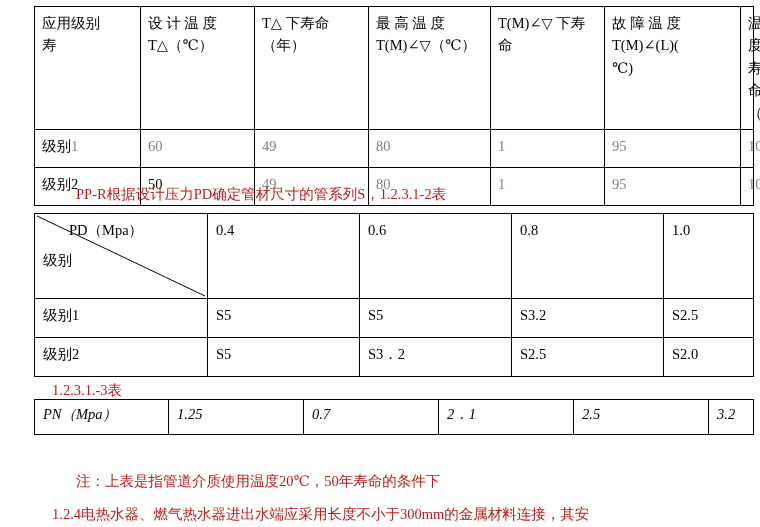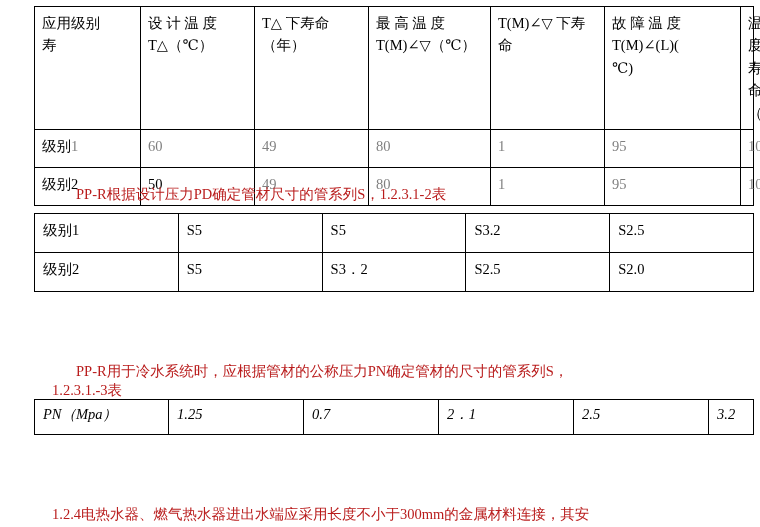--- a/index.html
+++ b/index.html
@@ -178,48 +178,63 @@
       <td class="gray">95</td>
       <td class="gray">100</td>
     </tr>
   </tbody>
     </table>
 
   <div class="para" style="left:76px; top:183px;">PP-R根据设计压力PD确定管材尺寸的管系列S，1.2.3.1-2表</div>
 
   <table class="t2">
     <tbody>
+        <tr>
+      <td class="corner" style="width:172px">
+        <div class="corner-inner">
+          <svg width="172" height="84" viewBox="0 0 172 84">
+            <line x1="2" y1="2" x2="170" y2="82" stroke="#000000" stroke-width="1"></line>
+          </svg>
+          <span class="pd">PD（Mpa）</span>
+          <span class="lv">级别</span>
+        </div>
+      </td>
+      <td style="width:137px">0.4</td>
+      <td style="width:137px">0.6</td>
+      <td style="width:137px">0.8</td>
+      <td>1.0</td>
+    </tr>
     <tr>
       <td>级别1</td>
       <td>S5</td>
       <td>S5</td>
       <td>S3.2</td>
       <td>S2.5</td>
     </tr>
     <tr>
       <td>级别2</td>
       <td>S5</td>
       <td>S3．2</td>
       <td>S2.5</td>
       <td>S2.0</td>
     </tr>
   </tbody>
     </table>
 
-  <div class="para" style="left:76px; top:360px;">PP-R用于冷水系统时，应根据管材的公称压力PN确定管材的尺寸的管系列S，</div>
   <div class="para" style="left:52px; top:379px;">1.2.3.1.-3表</div>
 
   <table class="t3">
     <tbody>
         <tr>
       <td style="width:119px">PN（Mpa）</td>
       <td style="width:120px">1.25</td>
       <td style="width:120px">0.7</td>
       <td style="width:120px">2．1</td>
       <td style="width:120px">2.5</td>
       <td>3.2</td>
     </tr>
   </tbody>
     </table>
 
+  <div class="para" style="left:76px; top:470px;">注：上表是指管道介质使用温度20℃，50年寿命的条件下</div>
   <div class="para" style="left:52px; top:503px;font-family:Liberation Serif, serif;">1.2.4电热水器、燃气热水器进出水端应采用长度不小于300mm的金属材料连接，其安</div>
 
 </div>
 
 </body></html>

